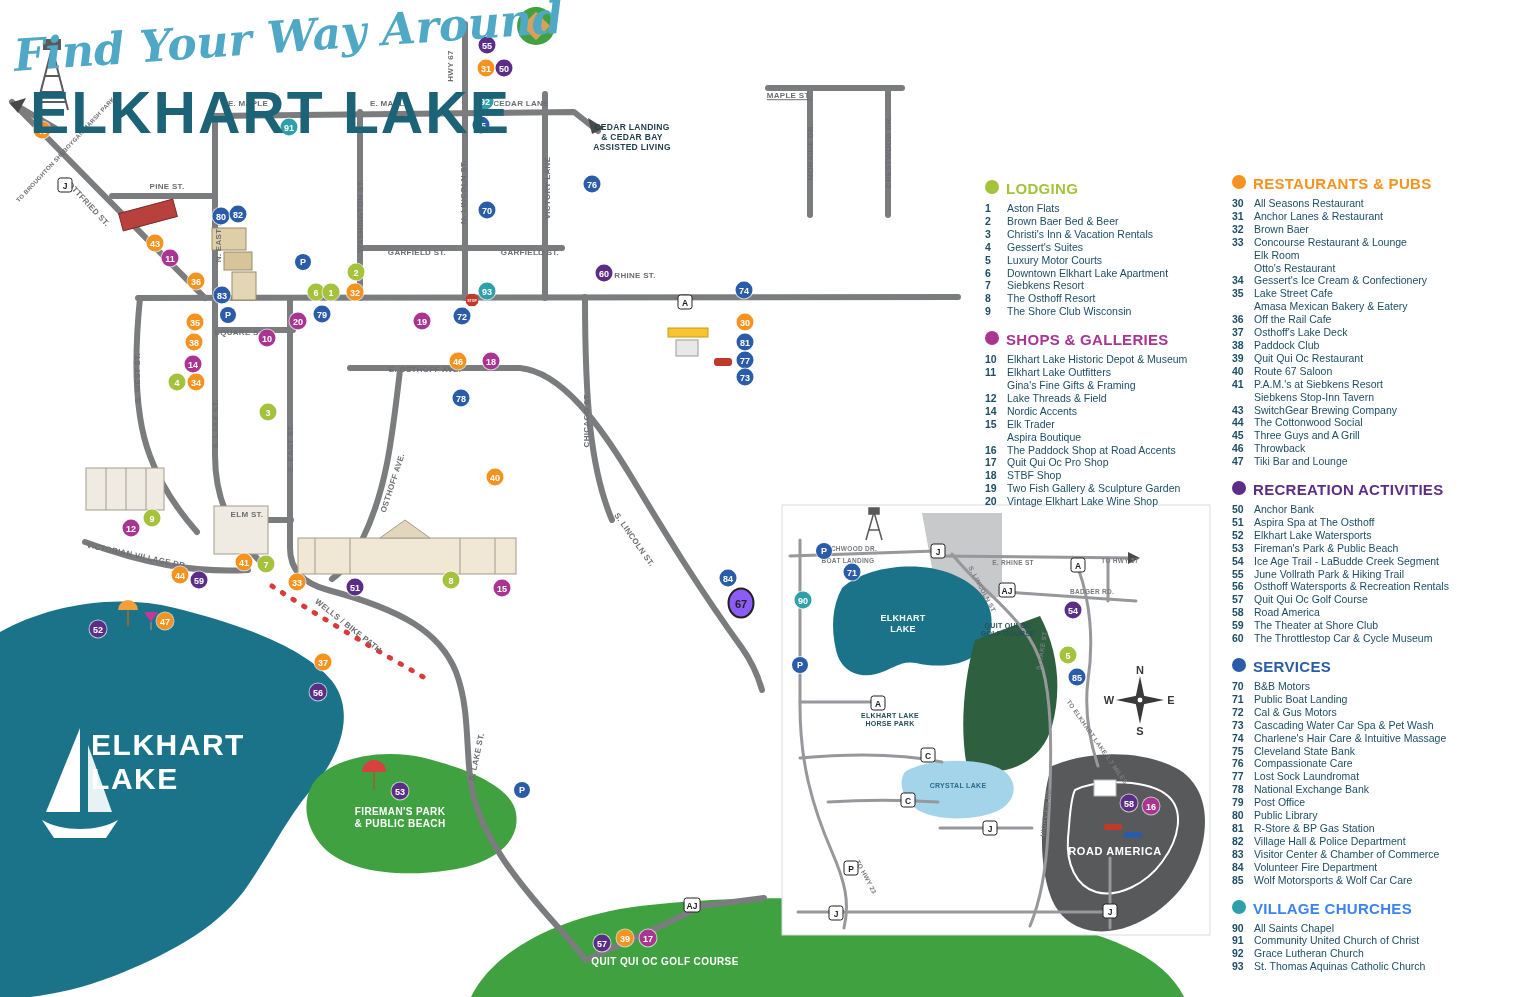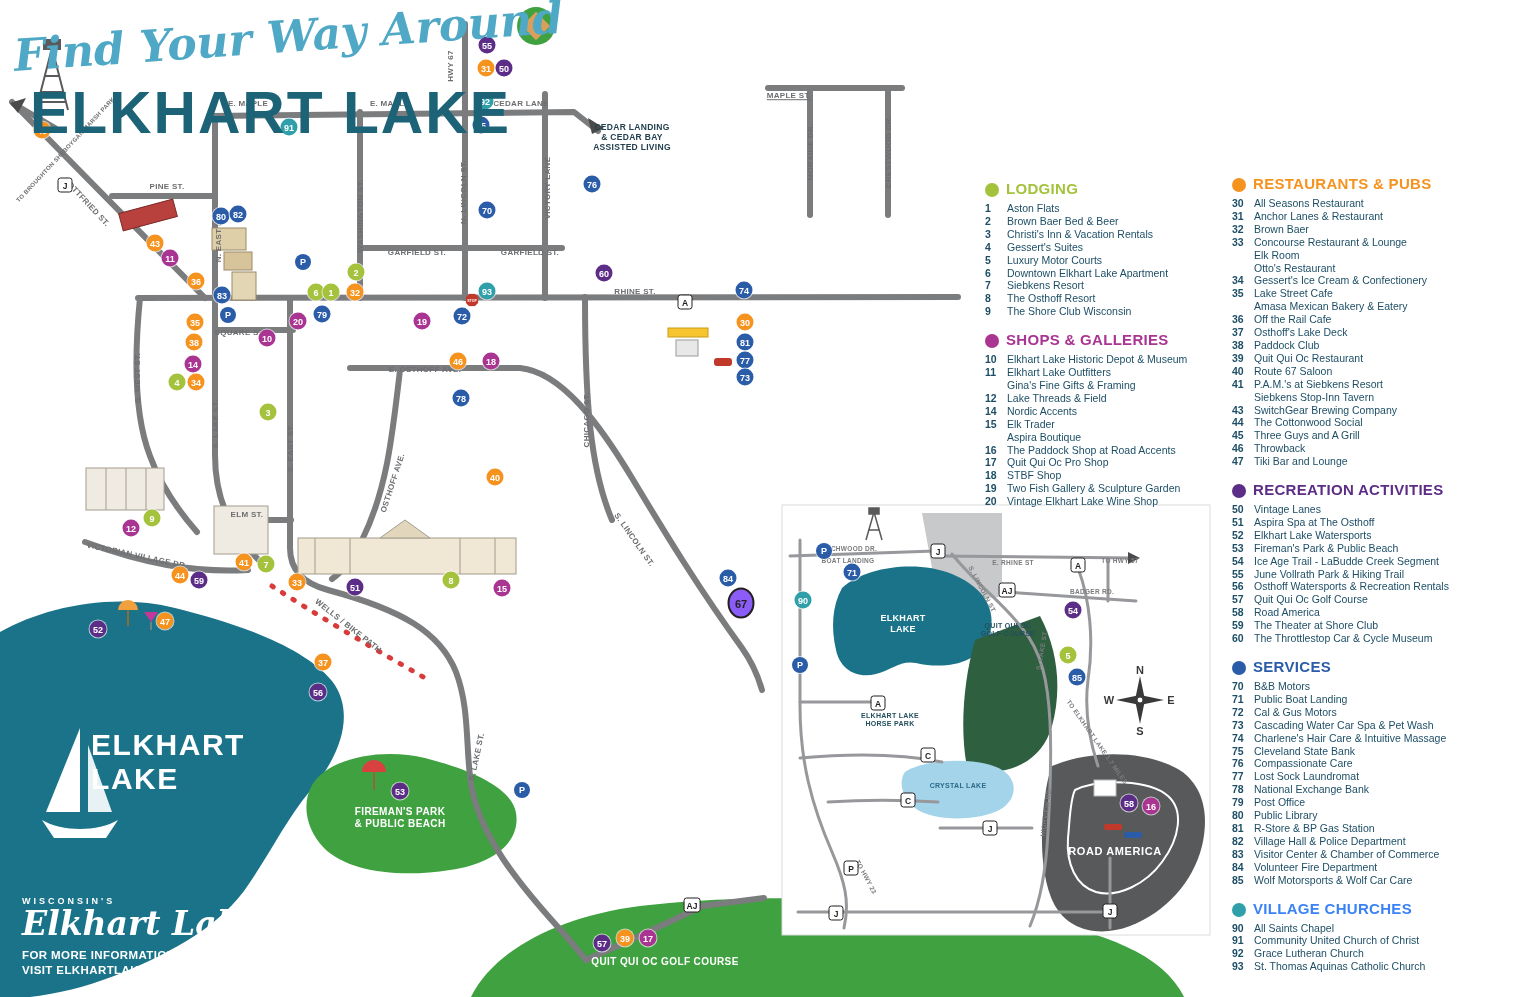--- a/index.html
+++ b/index.html
@@ -45,21 +45,21 @@
                 color:var(--title_script);transform:rotate(-4deg);transform-origin:left center;
                 margin-left:14px}
   #title-main{font-size:60px;font-weight:bold;color:var(--title_main);letter-spacing:2px;
               transform:scaleX(.98);transform-origin:left;margin-top:2px;margin-left:30px;line-height:1}
 
   
   .legend-col{position:absolute}
   #legend-col1{left:985px;top:180px;width:242px}
   #legend-col2{left:1232px;top:175px;width:300px}
   .legend-section{margin-bottom:13px}
-  .legend-header{display:flex;align-items:flex-end;gap:7px;margin-bottom:5px}
+  .legend-header{display:flex;align-items:flex-start;gap:7px;margin-bottom:5px}
   .legend-dot{width:14px;height:14px;border-radius:50%;flex:none}
   .legend-title{font-size:15px;font-weight:bold;letter-spacing:.3px}
   .legend-item{display:flex;font-size:10.5px;line-height:12.9px;color:var(--legend_text)}
   .legend-num{width:22px;font-weight:bold;flex:none}
   .legend-label{flex:1}
 
   
   #footer-logo{position:absolute;left:22px;top:896px;color:#fff}
   #footer-wisconsins{font-size:9px;letter-spacing:3px;font-weight:bold}
   #footer-name{font-family:"DejaVu Serif",serif;font-style:italic;font-weight:bold;font-size:33px;
@@ -212,21 +212,21 @@
       <div class="maplabel street" style="left: 811px; top: 152px; transform: translate(-50%, -50%) rotate(-90deg);">MORAINE DR.</div>
       <div class="maplabel street" style="left: 889px; top: 152px; transform: translate(-50%, -50%) rotate(-90deg);">CRESTWOOD DR.</div>
       <div class="maplabel street" style="left: 167px; top: 187px; transform: translate(-50%, -50%) rotate(0deg);">PINE ST.</div>
       <div class="maplabel street" style="left: 86px; top: 202px; transform: translate(-50%, -50%) rotate(47deg);">GOTTFRIED ST.</div>
       <div class="maplabel street" style="left: 219px; top: 238px; transform: translate(-50%, -50%) rotate(-90deg);">N. EAST ST.</div>
       <div class="maplabel street" style="left: 361px; top: 216px; transform: translate(-50%, -50%) rotate(-90deg);">WASHINGTON ST.</div>
       <div class="maplabel street" style="left: 464px; top: 192px; transform: translate(-50%, -50%) rotate(-90deg);">N. LINCOLN ST.</div>
       <div class="maplabel street" style="left: 548px; top: 188px; transform: translate(-50%, -50%) rotate(-90deg);">VICTORY LANE</div>
       <div class="maplabel street" style="left: 417px; top: 253px; transform: translate(-50%, -50%) rotate(0deg);">GARFIELD ST.</div>
       <div class="maplabel street" style="left: 530px; top: 253px; transform: translate(-50%, -50%) rotate(0deg);">GARFIELD ST.</div>
-      <div class="maplabel street" style="left: 601px; top: 292px; transform: translate(-50%, -50%) rotate(0deg); margin-left: 34px;">RHINE ST.</div>
+      <div class="maplabel street" style="left: 601px; top: 276px; transform: translate(-50%, -50%) rotate(0deg); margin-left: 34px;">RHINE ST.</div>
       <div class="maplabel street" style="left: 240px; top: 333px; transform: translate(-50%, -50%) rotate(0deg);">SQUARE ST.</div>
       <div class="maplabel street" style="left: 425px; top: 370px; transform: translate(-50%, -50%) rotate(0deg);">E. OSTHOFF AVE.</div>
       <div class="maplabel street" style="left: 587px; top: 420px; transform: translate(-50%, -50%) rotate(-90deg);">CHICAGO ST.</div>
       <div class="maplabel street" style="left: 138px; top: 378px; transform: translate(-50%, -50%) rotate(-90deg);">S. WEST ST.</div>
       <div class="maplabel street" style="left: 216px; top: 424px; transform: translate(-50%, -50%) rotate(-90deg);">S. LAKE ST.</div>
       <div class="maplabel street" style="left: 291px; top: 448px; transform: translate(-50%, -50%) rotate(-90deg);">S. EAST ST.</div>
       <div class="maplabel street" style="left: 393px; top: 483px; transform: translate(-50%, -50%) rotate(-72deg);">OSTHOFF AVE.</div>
       <div class="maplabel street" style="left: 634px; top: 540px; transform: translate(-50%, -50%) rotate(55deg);">S. LINCOLN ST.</div>
       <div class="maplabel street" style="left: 247px; top: 515px; transform: translate(-50%, -50%) rotate(0deg);">ELM ST.</div>
       <div class="maplabel street" style="left: 137px; top: 556px; transform: translate(-50%, -50%) rotate(12deg);">VICTORIAN VILLAGE DR.</div>
@@ -552,21 +552,21 @@
           <div class="legend-label">Tiki Bar and Lounge</div>
         </div>
       </div>
       <div class="legend-section">
         <div class="legend-header">
           <div class="legend-dot" style="background: rgb(92, 45, 135);"></div>
           <div class="legend-title" style="color: rgb(92, 45, 135);">RECREATION ACTIVITIES</div>
         </div>
         <div class="legend-item">
           <div class="legend-num">50</div>
-          <div class="legend-label">Vintage Lanes</div>
+          <div class="legend-label">Anchor Bank</div>
         </div>
         <div class="legend-item">
           <div class="legend-num">51</div>
           <div class="legend-label">Aspira Spa at The Osthoff</div>
         </div>
         <div class="legend-item">
           <div class="legend-num">52</div>
           <div class="legend-label">Elkhart Lake Watersports</div>
         </div>
         <div class="legend-item">
@@ -689,20 +689,14 @@
           <div class="legend-num">92</div>
           <div class="legend-label">Grace Lutheran Church</div>
         </div>
         <div class="legend-item">
           <div class="legend-num">93</div>
           <div class="legend-label">St. Thomas Aquinas Catholic Church</div>
         </div>
       </div>
     </div>
 
-  <div id="footer-logo">
-    <div id="footer-wisconsins">WISCONSIN'S</div>
-    <div id="footer-name">Elkhart Lake</div>
-    <div class="footer-info">FOR MORE INFORMATION</div>
-    <div class="footer-info">VISIT ELKHARTLAKE.COM</div>
-  </div>
 
 </div>
 
 </body></html>

